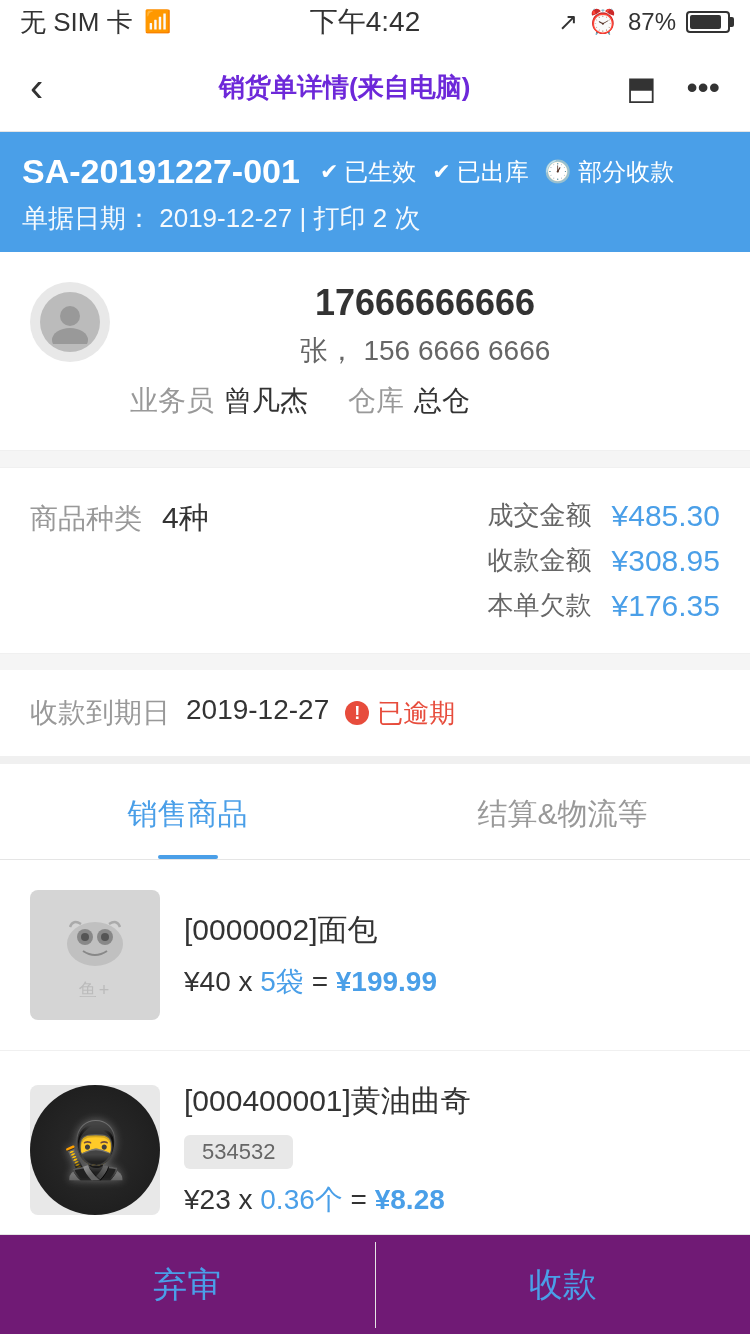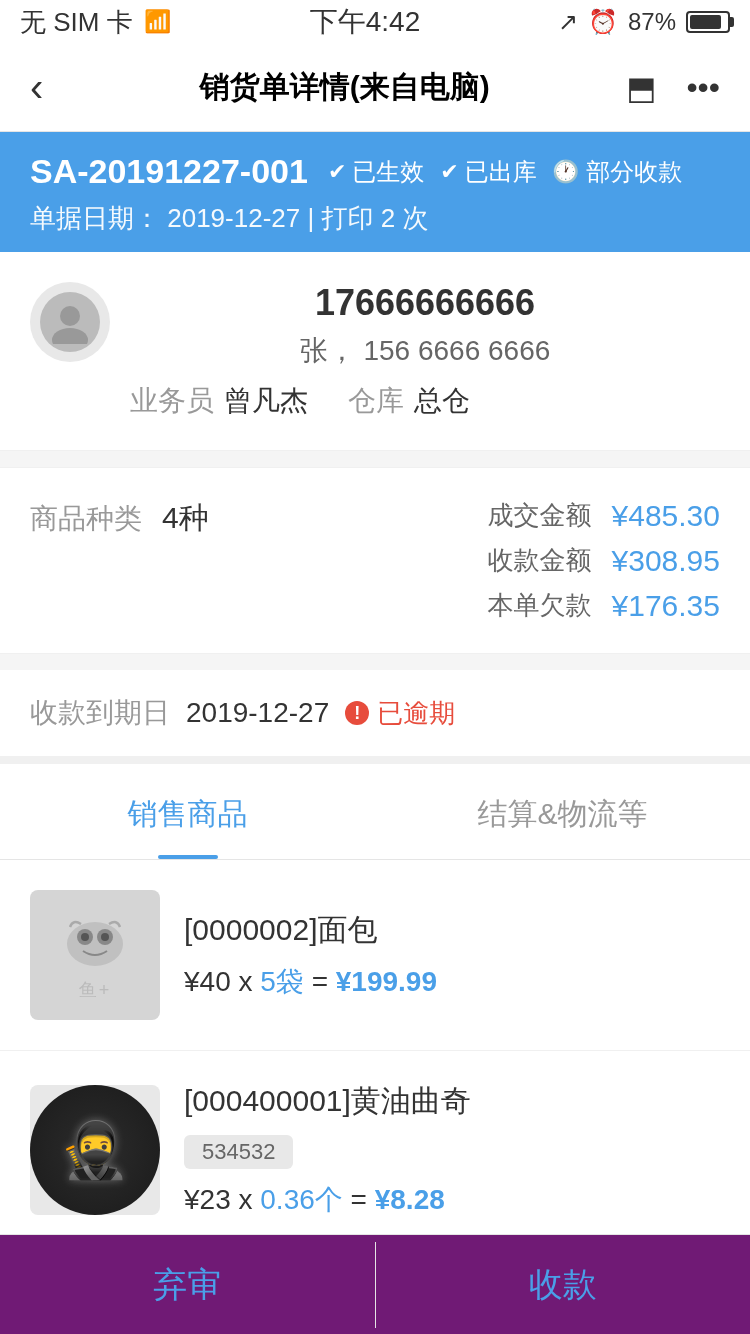--- a/index.html
+++ b/index.html
@@ -41,28 +41,28 @@
     .nav-bar {
       height: 88px;
       background: #fff;
       display: flex;
       align-items: center;
       padding: 0 30px;
       border-bottom: 1px solid #e5e5e5;
       position: relative;
     }
     .nav-back { font-size: 40px; color: #333; cursor: pointer; padding-right: 20px; }
-    .nav-title { flex: 1; text-align: center; font-size: 30px; font-weight: 600; color: #000000; }
+    .nav-title { flex: 1; text-align: center; font-size: 26px; font-weight: 600; color: #6d28d9; }
     .nav-actions { display: flex; align-items: center; gap: 30px; }
     .nav-action-icon { font-size: 32px; color: #333; cursor: pointer; }
 
     
     .header-banner {
       background: #4a9fe8;
-      padding: 20px 30px 16px;
+      padding: 20px 22px 16px;
     }
     .banner-row1 {
       display: flex;
       align-items: center;
       gap: 20px;
       margin-bottom: 10px;
     }
     .order-id {
       font-size: 34px;
       font-weight: 700;
@@ -151,21 +151,20 @@
     .amount-row { display: flex; align-items: center; gap: 20px; }
     .amount-label { font-size: 26px; color: #666; }
     .amount-value { font-size: 30px; color: #4a9fe8; font-weight: 500; }
 
     
     .due-section {
       background: #fff;
       padding: 24px 30px;
       margin-top: 16px;
       display: flex;
-      align-items: center;
       gap: 16px;
       font-size: 28px;
       color: #666;
       border-bottom: 8px solid #f0f0f0;
     }
     .due-label { color: #999; }
     .due-date { color: #333; }
     .overdue-badge {
       display: flex;
       align-items: center;

